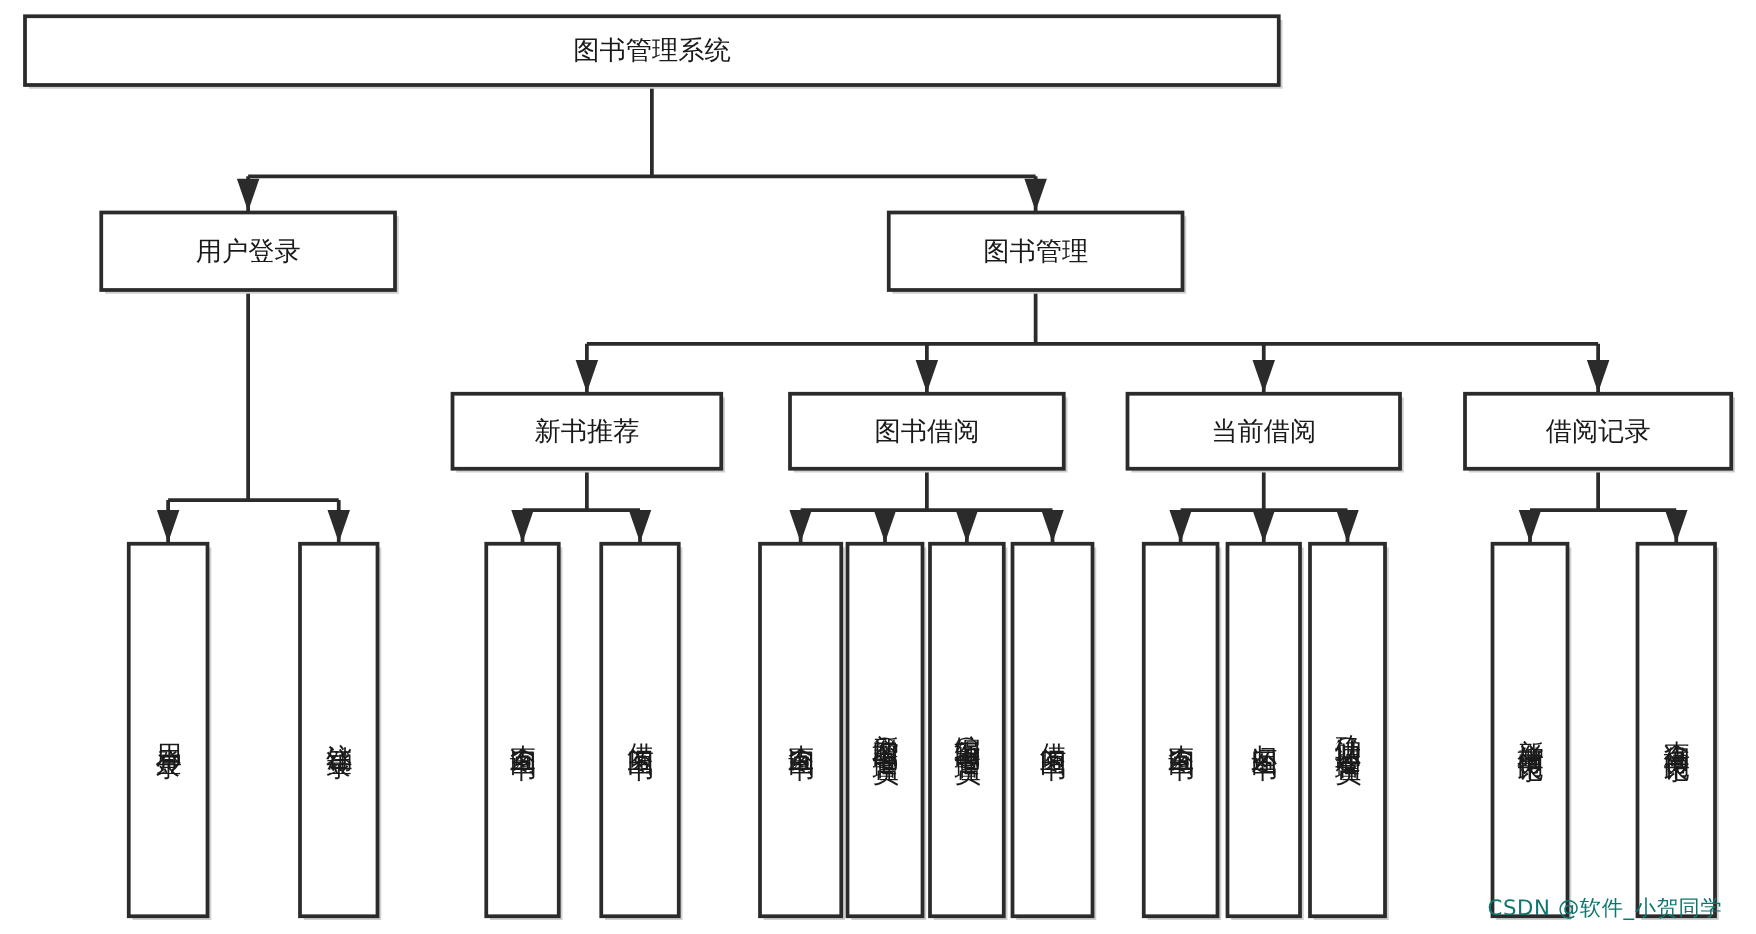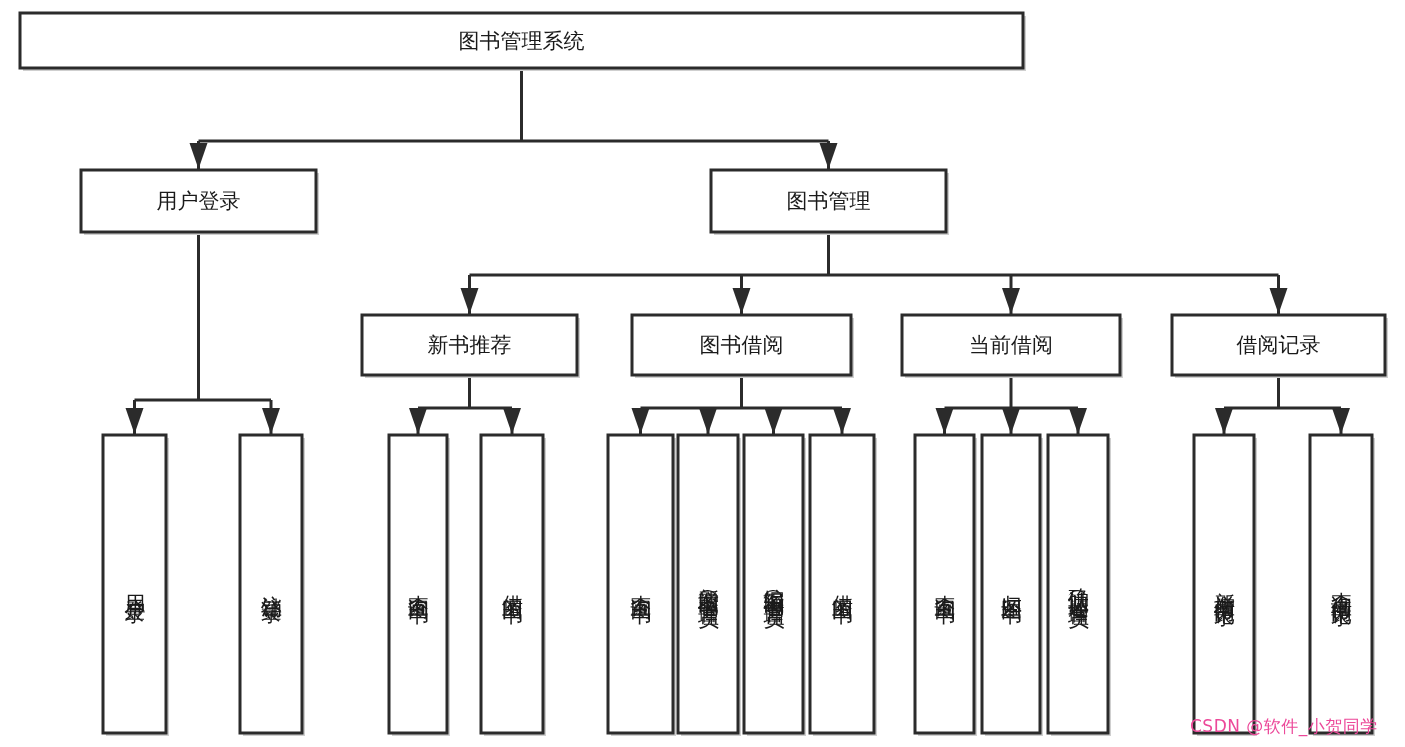--- a/index.html
+++ b/index.html
@@ -63,21 +63,21 @@
     align-items: center;
     justify-content: center;
     text-align: center;
     white-space: nowrap;
     pointer-events: none;
   }
   .watermark {
     position: absolute;
     font-family: "DejaVu Sans", "Liberation Sans", sans-serif;
     font-size: 17px;
-    color: #ec4899;
+    color: #0f766e;
     white-space: nowrap;
     letter-spacing: 0.5px;
   }
 </style>
 </head>
 <body>
 
 <div id="diagram-root">
 
   <svg class="diagram-svg" viewBox="0 0 1405 747">

